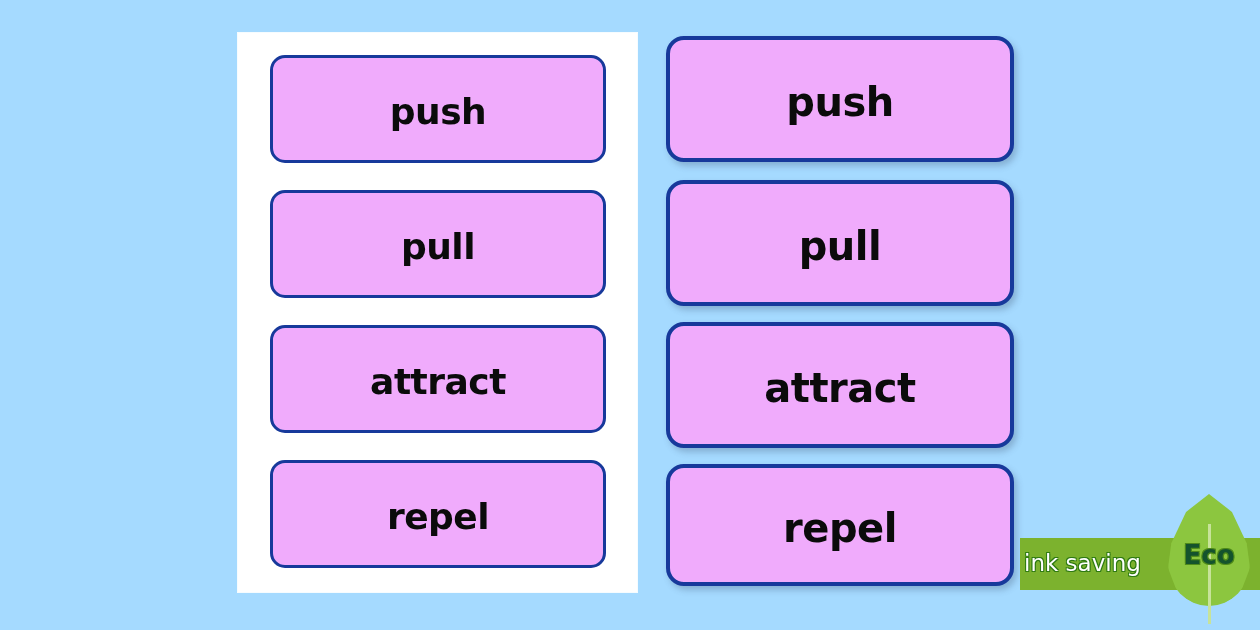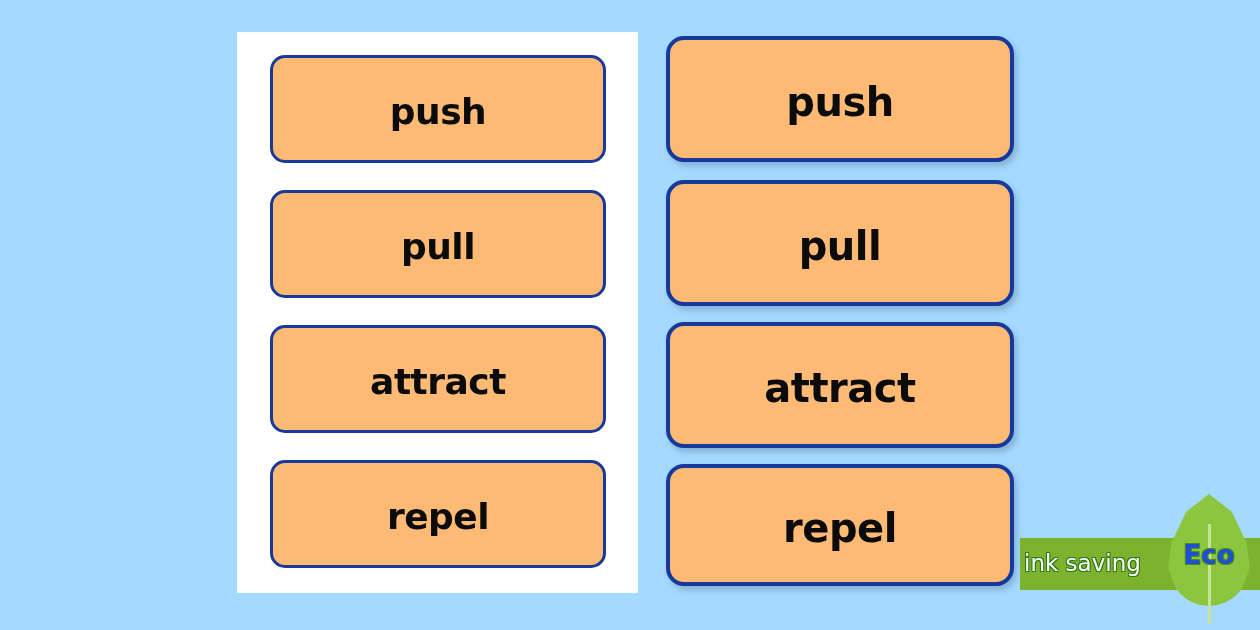--- a/index.html
+++ b/index.html
@@ -26,21 +26,21 @@
     left: 238px;
     top: 33px;
     width: 399px;
     height: 559px;
     background: #ffffff;
     box-shadow: 0 0 0 1px rgba(255,255,255,0.9);
   }
 
   .word-card {
     position: absolute;
-    background: #fdba74;
+    background: #f0abfc;
     border: 3px solid #17399b;
     border-radius: 15px;
     box-sizing: border-box;
     display: flex;
     align-items: center;
     justify-content: center;
   }
 
   .word-card .word-label {
     color: #0b0b0b;
@@ -142,21 +142,21 @@
     width: 3px;
     height: 100px;
     background: #c7e39a;
   }
   #eco-leaf-text {
     position: absolute;
     left: 0;
     top: 46px;
     width: 82px;
     text-align: center;
-    color: #1d4ed8;
+    color: #14532d;
     font-family: "DejaVu Sans", "Liberation Sans", sans-serif;
     font-size: 26px;
     font-weight: 700;
     text-shadow:
       -1px -1px 0 #4e8a1a,
        1px -1px 0 #4e8a1a,
       -1px  1px 0 #4e8a1a,
        1px  1px 0 #4e8a1a;
   }
 </style>

